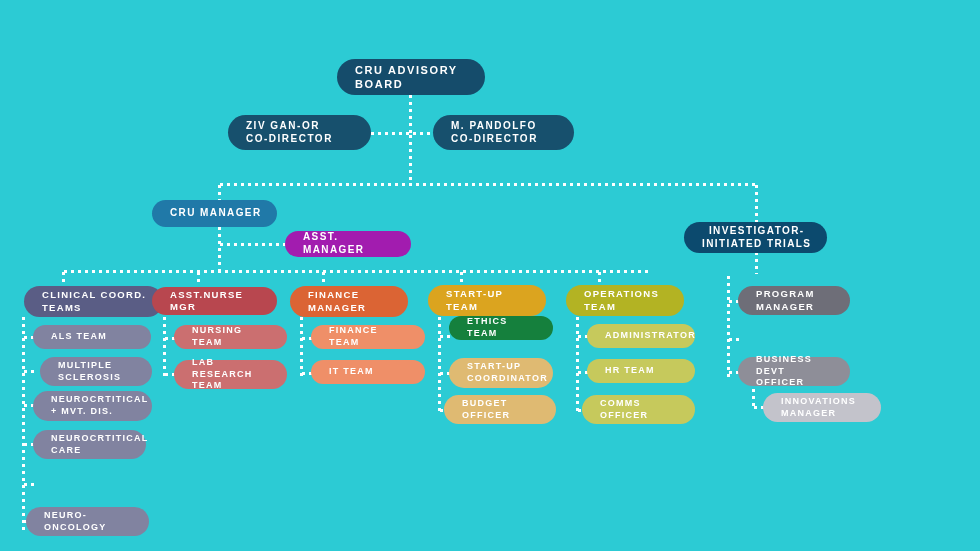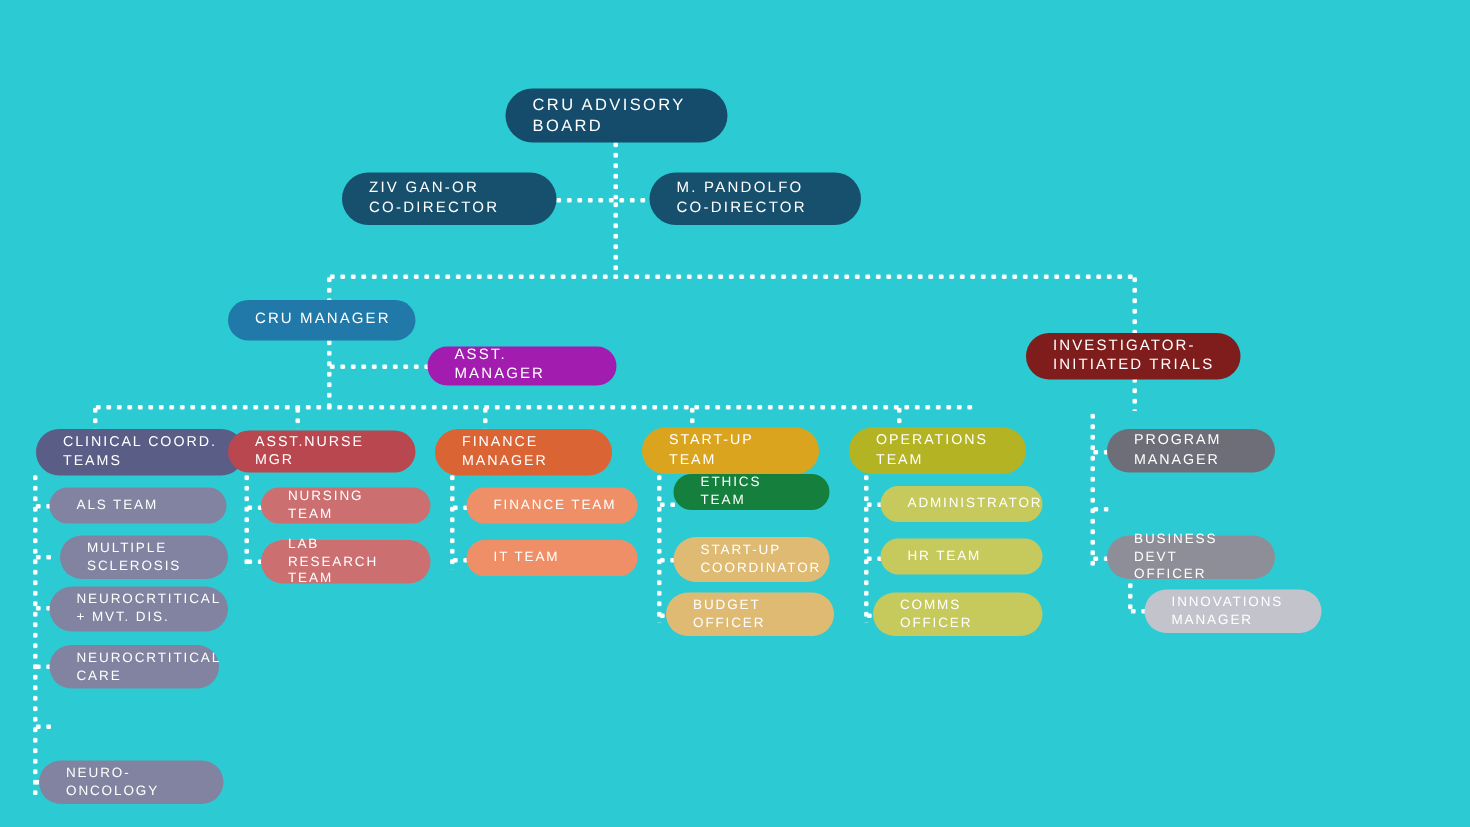--- a/index.html
+++ b/index.html
@@ -11,21 +11,21 @@
   }
   #chart { position:relative; width:980px; height:551px; }
 
   
   .node {
     position:absolute;
     display:flex;
     align-items:center;
     border-radius:999px;
     color:#ffffff;
-    font-weight:normal;
+    font-weight:bold;
     letter-spacing:1.1px;
     line-height:1.28;
     white-space:pre-line;
     z-index:5;
   }
   .node.pad-l  { padding-left:18px; padding-right:14px; }
 
   .t-root  { font-size:11px; letter-spacing:1.6px; }
   .t-dir   { font-size:10px; letter-spacing:1.5px; }
   .t-mgr   { font-size:10px; letter-spacing:1.4px; }
@@ -114,21 +114,21 @@
   <div class="node pad-l t-dir" style="left:228px; top:115px; width:143px; height:35px; background:#17506d;">ZIV GAN-OR
 CO-DIRECTOR</div>
 
   <div class="node pad-l t-dir" style="left:433px; top:115px; width:141px; height:35px; background:#17506d;">M. PANDOLFO
 CO-DIRECTOR</div>
 
   <div class="node pad-l t-mgr" style="left:152px; top:200px; width:125px; height:27px; background:#2079a8;">CRU MANAGER</div>
 
   <div class="node pad-l t-mgr" style="left:285px; top:231px; width:126px; height:26px; background:#a21caf;">ASST. MANAGER</div>
 
-  <div class="node pad-l t-mgr" style="left:684px; top:222px; width:143px; height:31px; background:#7f1d1d;">INVESTIGATOR-
+  <div class="node pad-l t-mgr" style="left:684px; top:222px; width:143px; height:31px; background:#0c4a6e;text-align:center;">INVESTIGATOR-
 INITIATED  TRIALS</div>
 
   <div class="node pad-l t-head" style="left:24px; top:286px; width:139px; height:31px; background:#5a5d85;">CLINICAL COORD.
 TEAMS</div>
   <div class="node pad-l t-child" style="left:33px; top:325px; width:118px; height:24px; background:#8183a0;">ALS TEAM</div>
   <div class="node pad-l t-child" style="left:40px; top:357px; width:112px; height:29px; background:#8183a0;">MULTIPLE
 SCLEROSIS</div>
   <div class="node pad-l t-child" style="left:33px; top:391px; width:119px; height:30px; background:#8183a0;">NEUROCRTITICAL
 + MVT. DIS.</div>
   <div class="node pad-l t-child" style="left:33px; top:430px; width:113px; height:29px; background:#8183a0;">NEUROCRTITICAL

